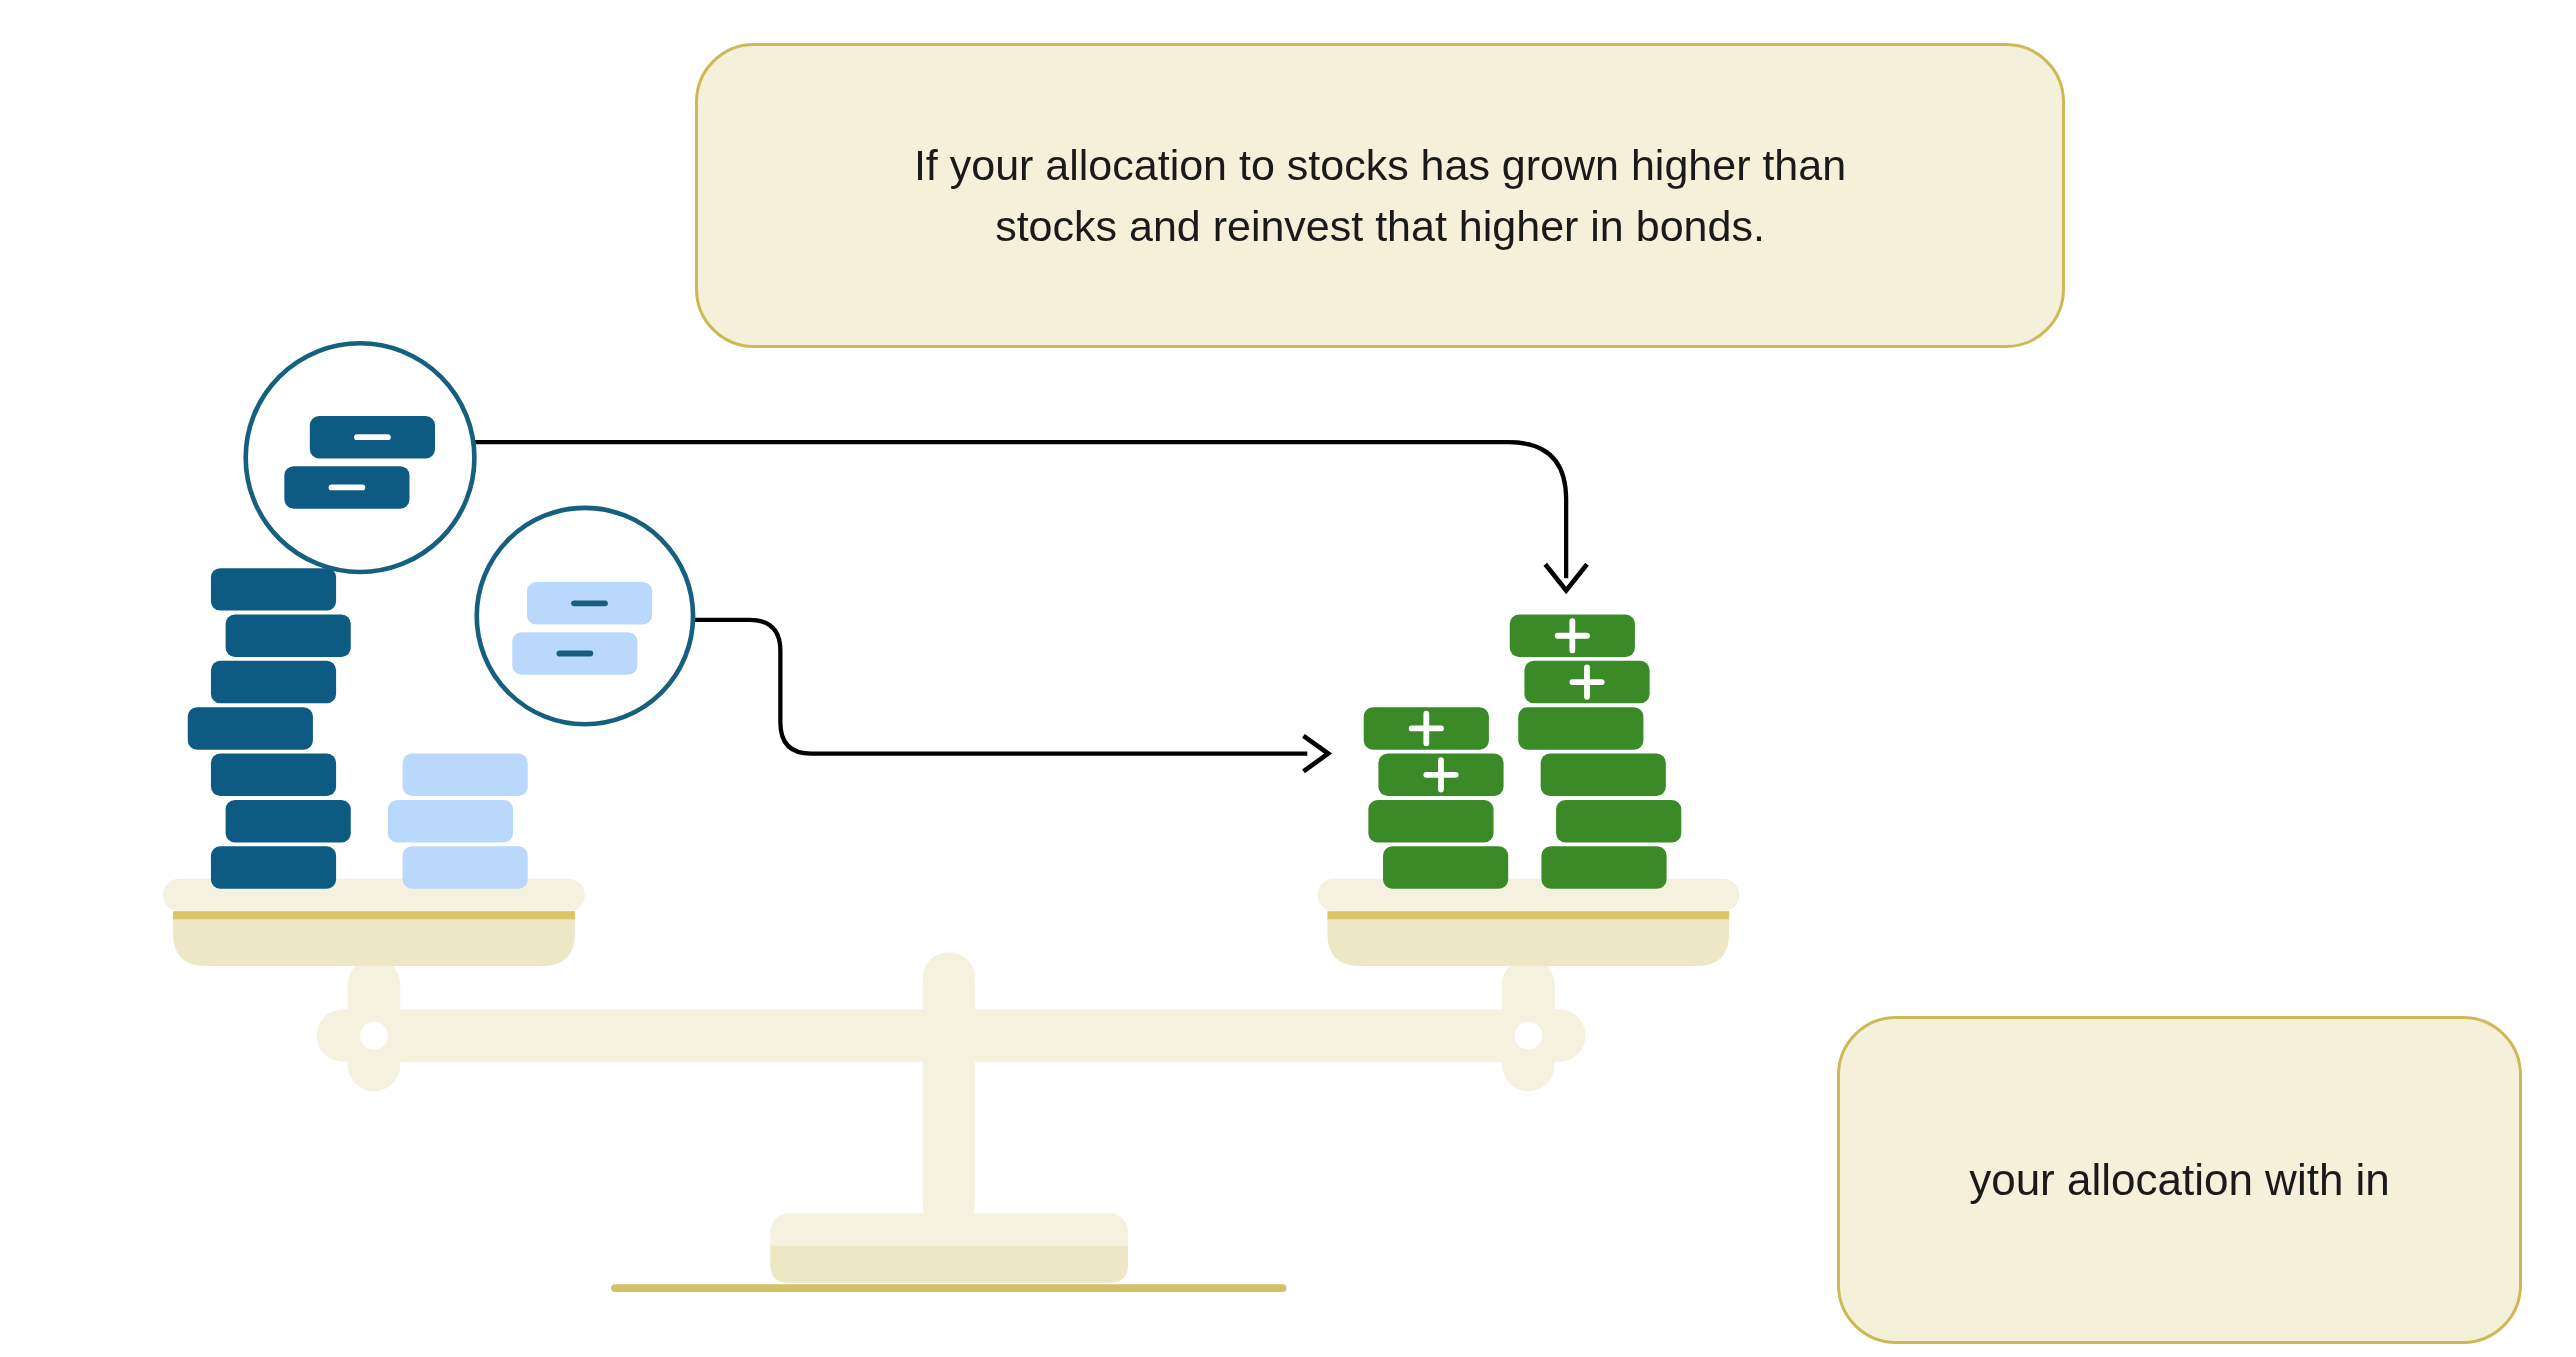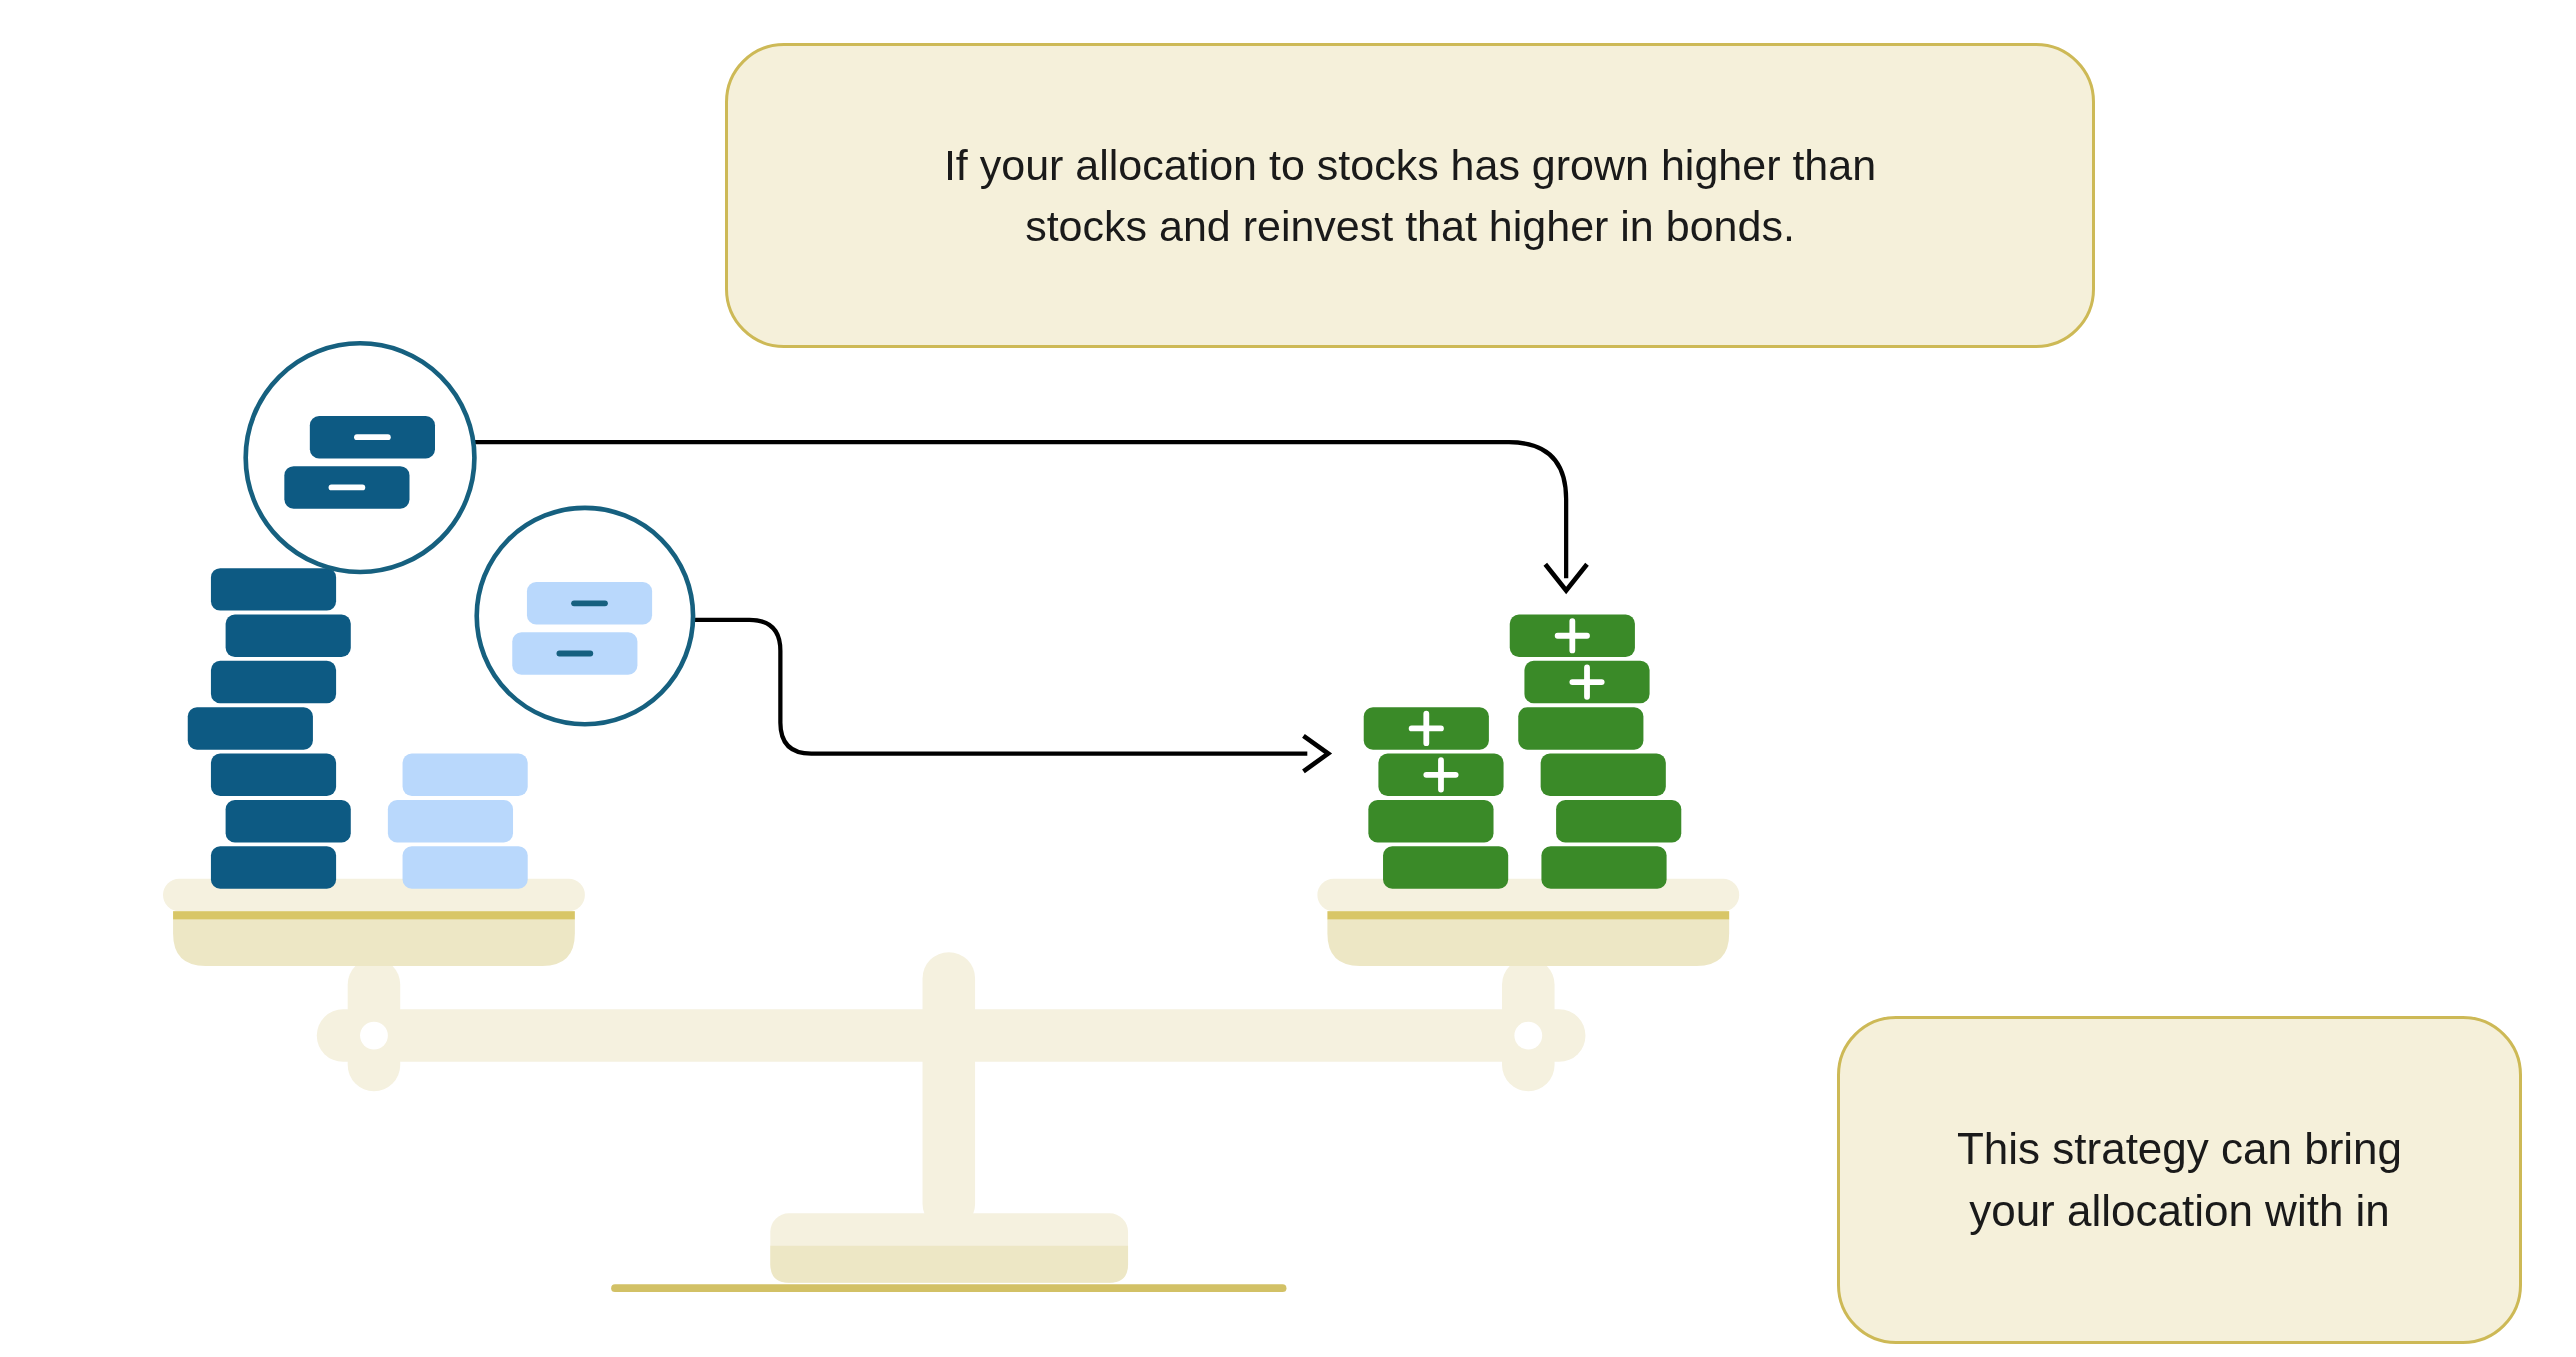--- a/index.html
+++ b/index.html
@@ -23,21 +23,21 @@
     border-radius:59px;
     display:flex;
     flex-direction:column;
     justify-content:center;
     align-items:center;
     text-align:center;
     color:var(--text,#1A1A1A);
     font-size:43px;
     line-height:1.40;
   }
-  .callout-top{left:725px;top:43px;width:1370px;height:305px;}
+  .callout-top{left:695px;top:43px;width:1370px;height:305px;}
   .callout-bottom{left:1837px;top:1016px;width:685px;height:328px;font-size:44px;}
   .callout .line{white-space:nowrap;}
 </style>
 </head>
 <body>
 
 <div class="stage">
 
   <svg viewBox="0 0 3334 1757" width="2576" height="1358">
 
@@ -134,18 +134,17 @@
         </g>
     </g>
   </svg>
 
   <div class="callout callout-top">
     <div class="line">If your allocation to stocks has grown higher than</div>
     <div class="line">stocks and reinvest that higher in bonds.</div>
   </div>
 
   <div class="callout callout-bottom">
-    <div class="line">This strategy can bring</div>
     <div class="line">your allocation with in</div>
   </div>
 
 </div>
 
 
 </body></html>

